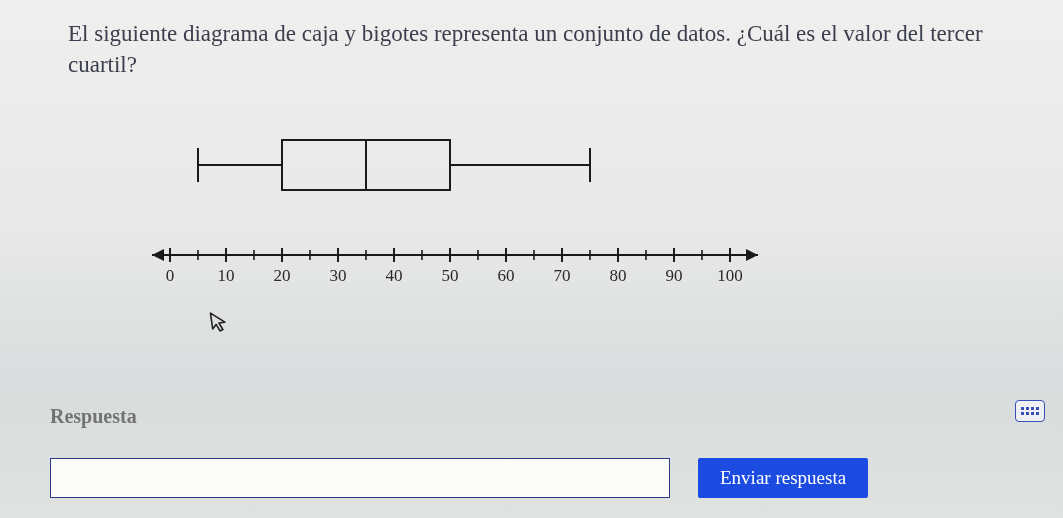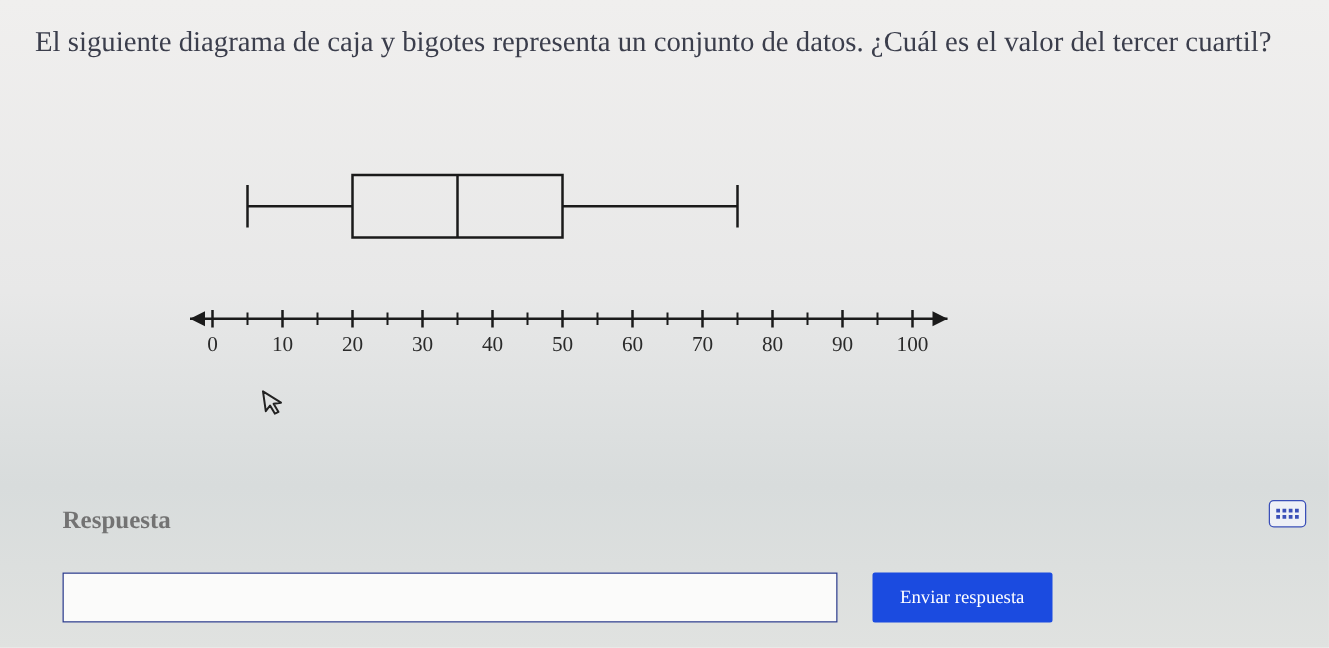--- a/index.html
+++ b/index.html
@@ -10,20 +10,21 @@
     background: linear-gradient(180deg, #f0efee 0%, #e8e8e8 45%, #d8dcdc 75%, #e0e2e0 100%);
     color: #3a3d4a;
     position: relative;
     overflow: hidden;
   }
   .question {
     padding: 18px 28px 0 28px;
     font-size: 23px;
     line-height: 1.35;
     color: #3b3e4c;
+    margin-left: 40px;
   }
   .plot-wrap {
     position: absolute;
     left: 150px;
     top: 120px;
     width: 620px;
     height: 180px;
   }
   .plot-wrap svg { width: 100%; height: 100%; }
   .cursor {
@@ -82,21 +83,21 @@
     font-family: Georgia, serif;
     color: #333;
   }
   .submit-btn {
     height: 40px;
     padding: 0 22px;
     background: #1b4be0;
     color: #fff;
     border: none;
     font-family: Georgia, serif;
-    font-size: 15px;
+    font-size: 19px;
     cursor: pointer;
     border-radius: 2px;
   }
 </style>
 </head>
 <body>
 
 <div class="question">El siguiente diagrama de caja y bigotes representa un conjunto de datos. ¿Cuál es el valor del tercer cuartil?</div>
 
 <div class="plot-wrap">

